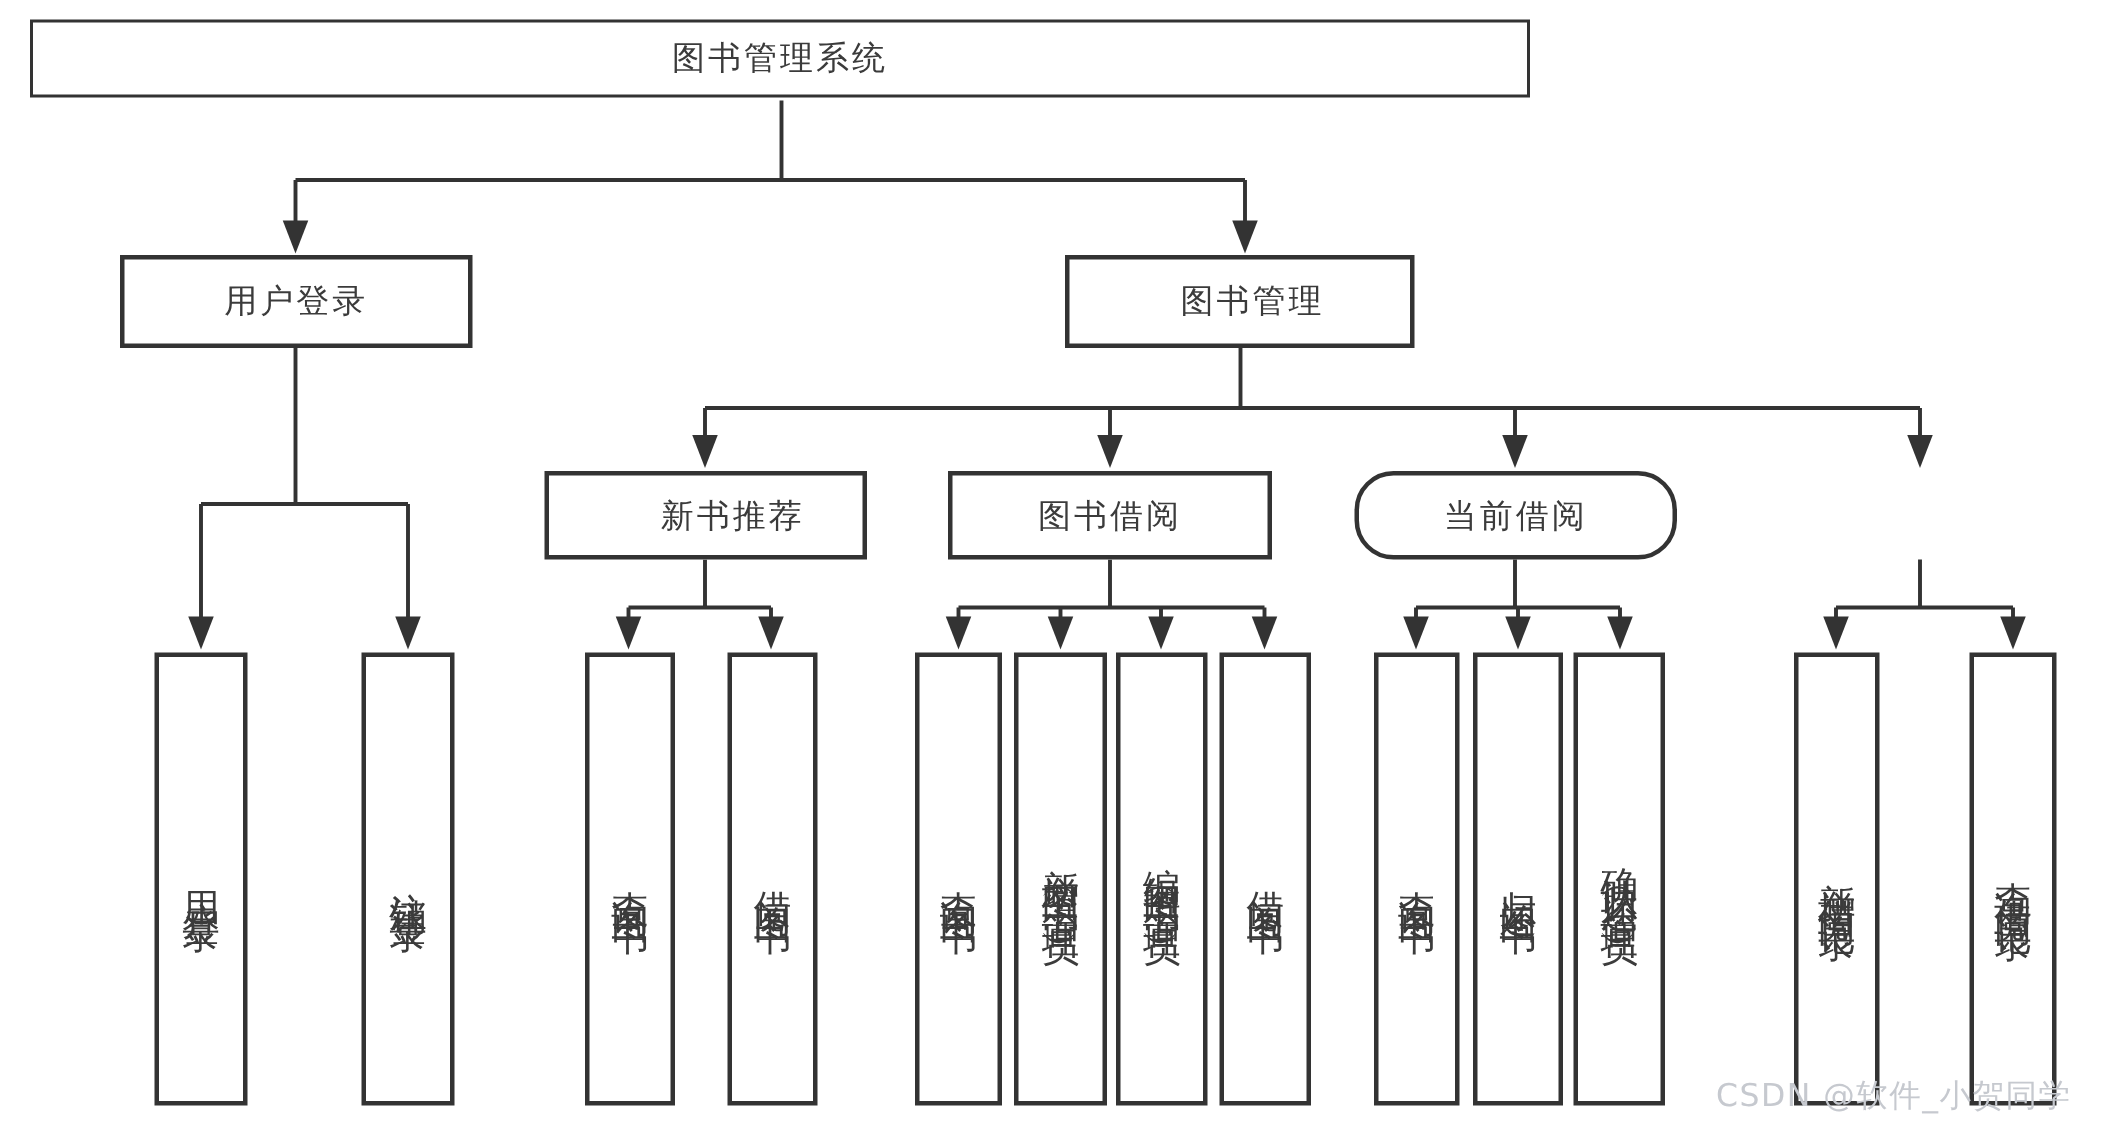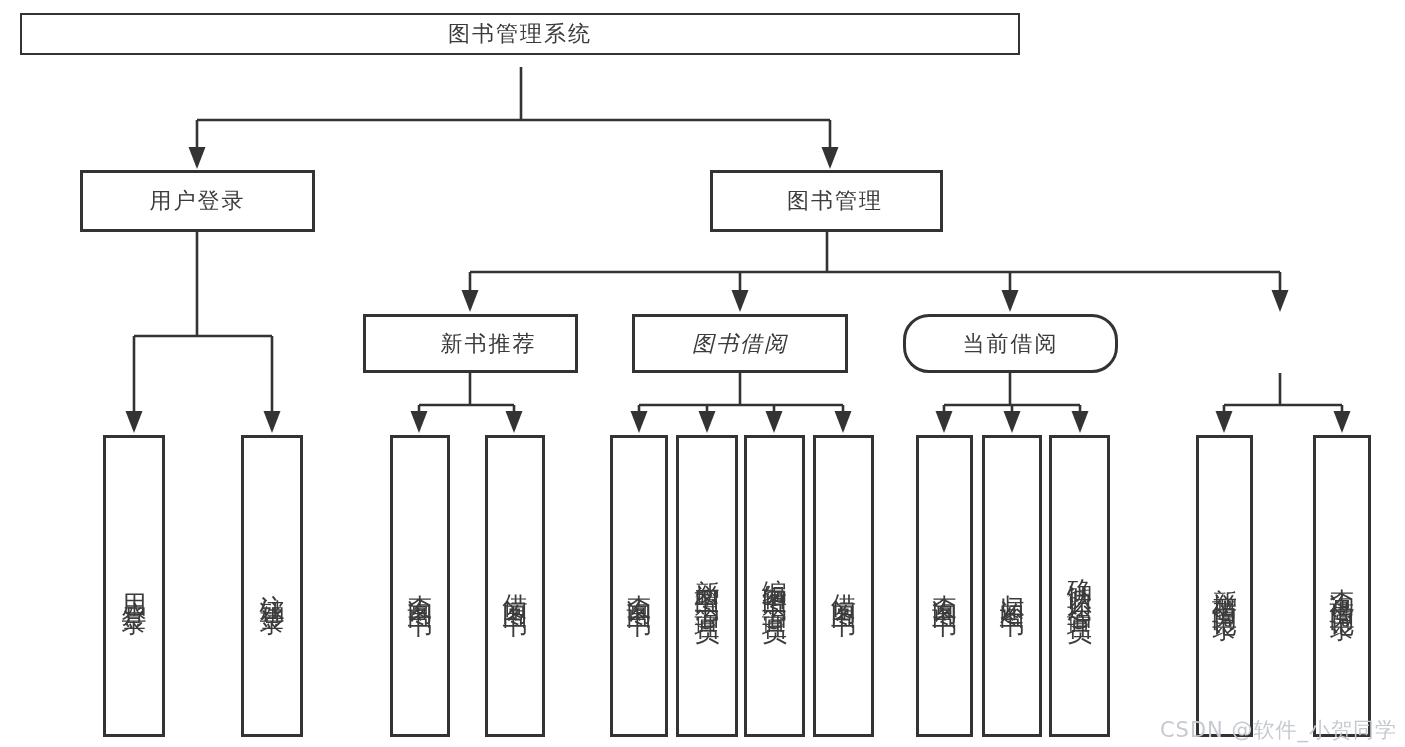--- a/index.html
+++ b/index.html
@@ -38,21 +38,21 @@
     white-space: nowrap;
   }
   .node.v span {
     writing-mode: vertical-rl;
     font-size: 25px;
     letter-spacing: 6px;
     line-height: 1;
   }
   .watermark {
     position: absolute;
-    right: 8px;
+    right: 24px;
     bottom: 3px;
     font-size: 21px;
     letter-spacing: 1px;
     color: var(--wm);
     z-index: 5;
     white-space: nowrap;
   }
 </style>
 </head>
 <body>
@@ -89,35 +89,35 @@
     <polygon class="ahead" points="698.5,411 715.5,411 707,433"></polygon>
     <polygon class="ahead" points="765.5,411 782.5,411 774,433"></polygon>
     <polygon class="ahead" points="834.5,411 851.5,411 843,433"></polygon>
     <polygon class="ahead" points="935.5,411 952.5,411 944,433"></polygon>
     <polygon class="ahead" points="1003.5,411 1020.5,411 1012,433"></polygon>
     <polygon class="ahead" points="1071.5,411 1088.5,411 1080,433"></polygon>
     <polygon class="ahead" points="1215.5,411 1232.5,411 1224,433"></polygon>
     <polygon class="ahead" points="1333.5,411 1350.5,411 1342,433"></polygon>
   </svg>
 
-  <div class="node h root" style="left:20px; top:13px; width:1000px; height:42px;">
+  <div class="node h root" style="left:20px; top:13px; width:1000px; height:52px;">
     <span>图书管理系统</span>
   </div>
 
   <div class="node h" style="left:80px; top:170px; width:235px; height:62px;">
     <span>用户登录</span>
   </div>
   <div class="node h" style="left:710px; top:170px; width:233px; height:62px;padding-left:17px;">
     <span>图书管理</span>
   </div>
 
   <div class="node h" style="left:363px; top:314px; width:215px; height:59px;padding-left:36px;">
     <span>新书推荐</span>
   </div>
-  <div class="node h" style="left:632px; top:314px; width:216px; height:59px;font-style:italic;">
+  <div class="node h" style="left:632px; top:314px; width:216px; height:59px;">
     <span>图书借阅</span>
   </div>
   <div class="node h" style="left:903px; top:314px; width:215px; height:59px;border-radius:26px;">
     <span>当前借阅</span>
   </div>
 
   <div class="node v" style="left:103px; top:435px; width:62px; height:302px;">
     <span>用户登录</span>
   </div>
   <div class="node v" style="left:241px; top:435px; width:62px; height:302px;">

